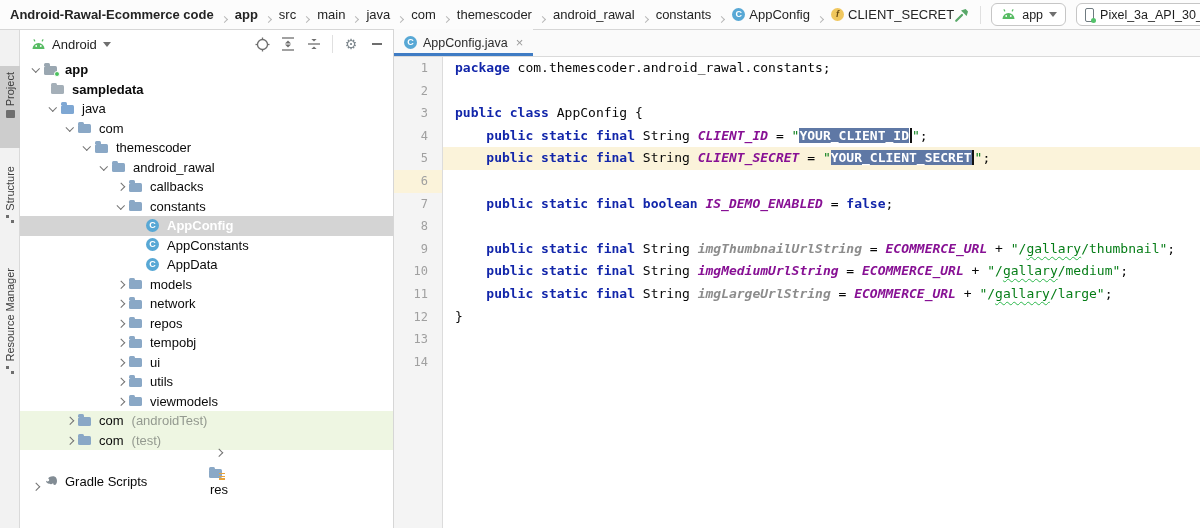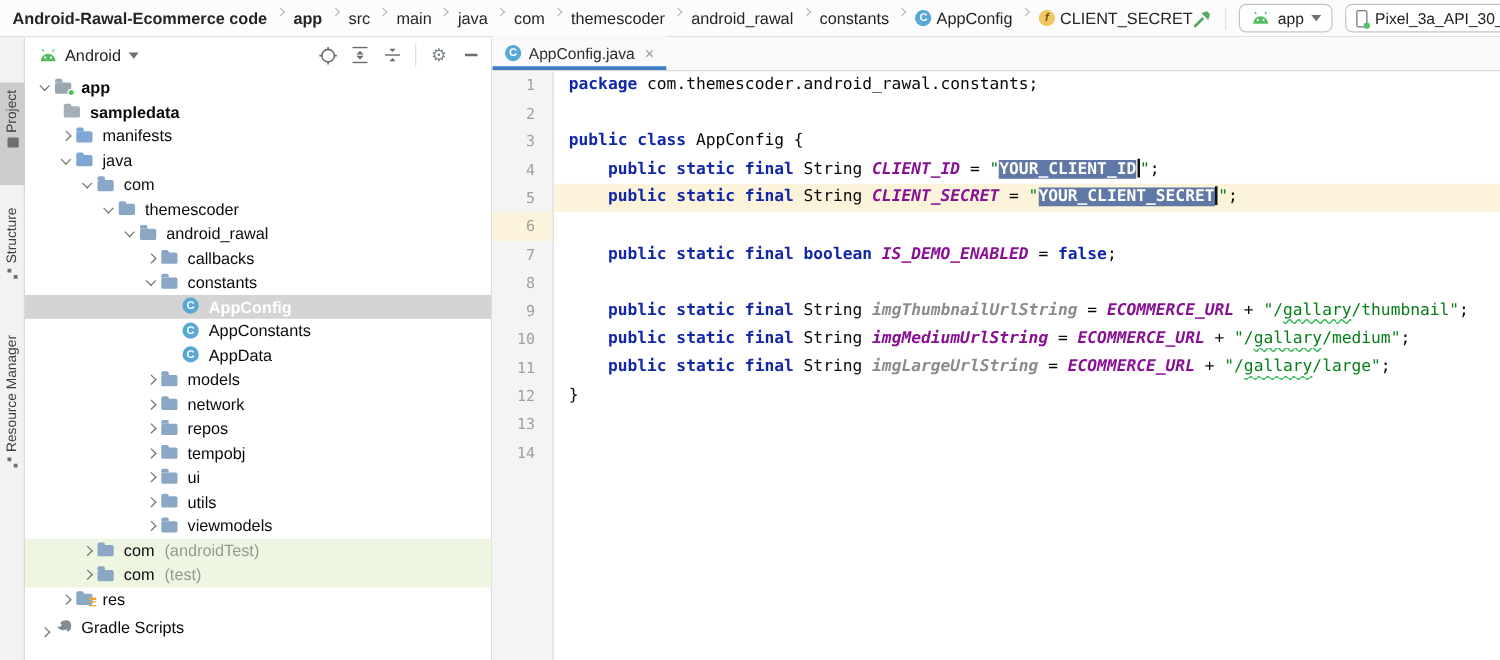--- a/index.html
+++ b/index.html
@@ -2,21 +2,21 @@
 <html><head>
 <meta charset="utf-8">
 <style>
   * { margin:0; padding:0; box-sizing:border-box; }
   html,body { width:1200px; height:528px; overflow:hidden; background:#fff;
               font-family:"Liberation Sans", sans-serif; }
 
   
   .topbar { height:30px; background:#fcfcfc; border-bottom:1px solid #d6d6d6;
             display:flex; align-items:center; padding:0 6px 0 10px; }
-  .crumbs { display:flex; align-items:flex-start; gap:7px; flex:0 0 auto; }
+  .crumbs { display:flex; align-items:flex-end; gap:7px; flex:0 0 auto; }
   .crumb { font-size:13px; color:#242424; display:flex; align-items:center; gap:4px; white-space:nowrap; }
   .crumb.b { font-weight:bold; }
   .csep { display:inline-block; width:5px; height:5px; border-right:1.2px solid #b8b8b8;
           border-bottom:1.2px solid #b8b8b8; transform:rotate(-45deg); margin:0 1px; }
   .spacer { flex:1; }
   .tb-right { display:flex; align-items:center; gap:10px; }
   .vsep { width:1px; height:18px; background:#e0e0e0; }
   .combo { height:23px; border:1px solid #c6c6c6; border-radius:6px; background:#fff;
            display:flex; align-items:center; gap:6px; padding:0 8px; font-size:12.5px; color:#1d1d1d; }
   .dd-caret { display:inline-block; width:0; height:0; border-left:4px solid transparent;
@@ -260,29 +260,20 @@
         </div>
         <div class="trow" style="padding-left: 15px; font-weight: bold;">
           <span class="arrowbox"></span>
           <span class="ticon">
             <span class="folder f-gray"></span>
           </span>
           <span>sampledata</span>
         </div>
         <div class="trow" style="padding-left: 25px;">
           <span class="arrowbox">
-            <span class="chev closed"></span>
-          </span>
-          <span class="ticon">
-            <span class="folder f-blue"></span>
-          </span>
-          <span>manifests</span>
-        </div>
-        <div class="trow" style="padding-left: 25px;">
-          <span class="arrowbox">
             <span class="chev open"></span>
           </span>
           <span class="ticon">
             <span class="folder f-blue"></span>
           </span>
           <span>java</span>
         </div>
         <div class="trow" style="padding-left: 42px;">
           <span class="arrowbox">
             <span class="chev open"></span>
@@ -425,21 +416,21 @@
         <div class="trow green" style="padding-left: 42px;">
           <span class="arrowbox">
             <span class="chev closed"></span>
           </span>
           <span class="ticon">
             <span class="folder f-pack"></span>
           </span>
           <span>com</span>
           <span class="suffix">(test)</span>
         </div>
-        <div class="trow" style="padding-left: 25px;">
+        <div class="trow" style="padding-left: 25px; flex-direction: column;">
           <span class="arrowbox">
             <span class="chev closed"></span>
           </span>
           <span class="ticon">
             <span class="folder f-pack"></span>
             <span class="reslines">
               <i></i>
               <i></i>
               <i></i>
             </span>

